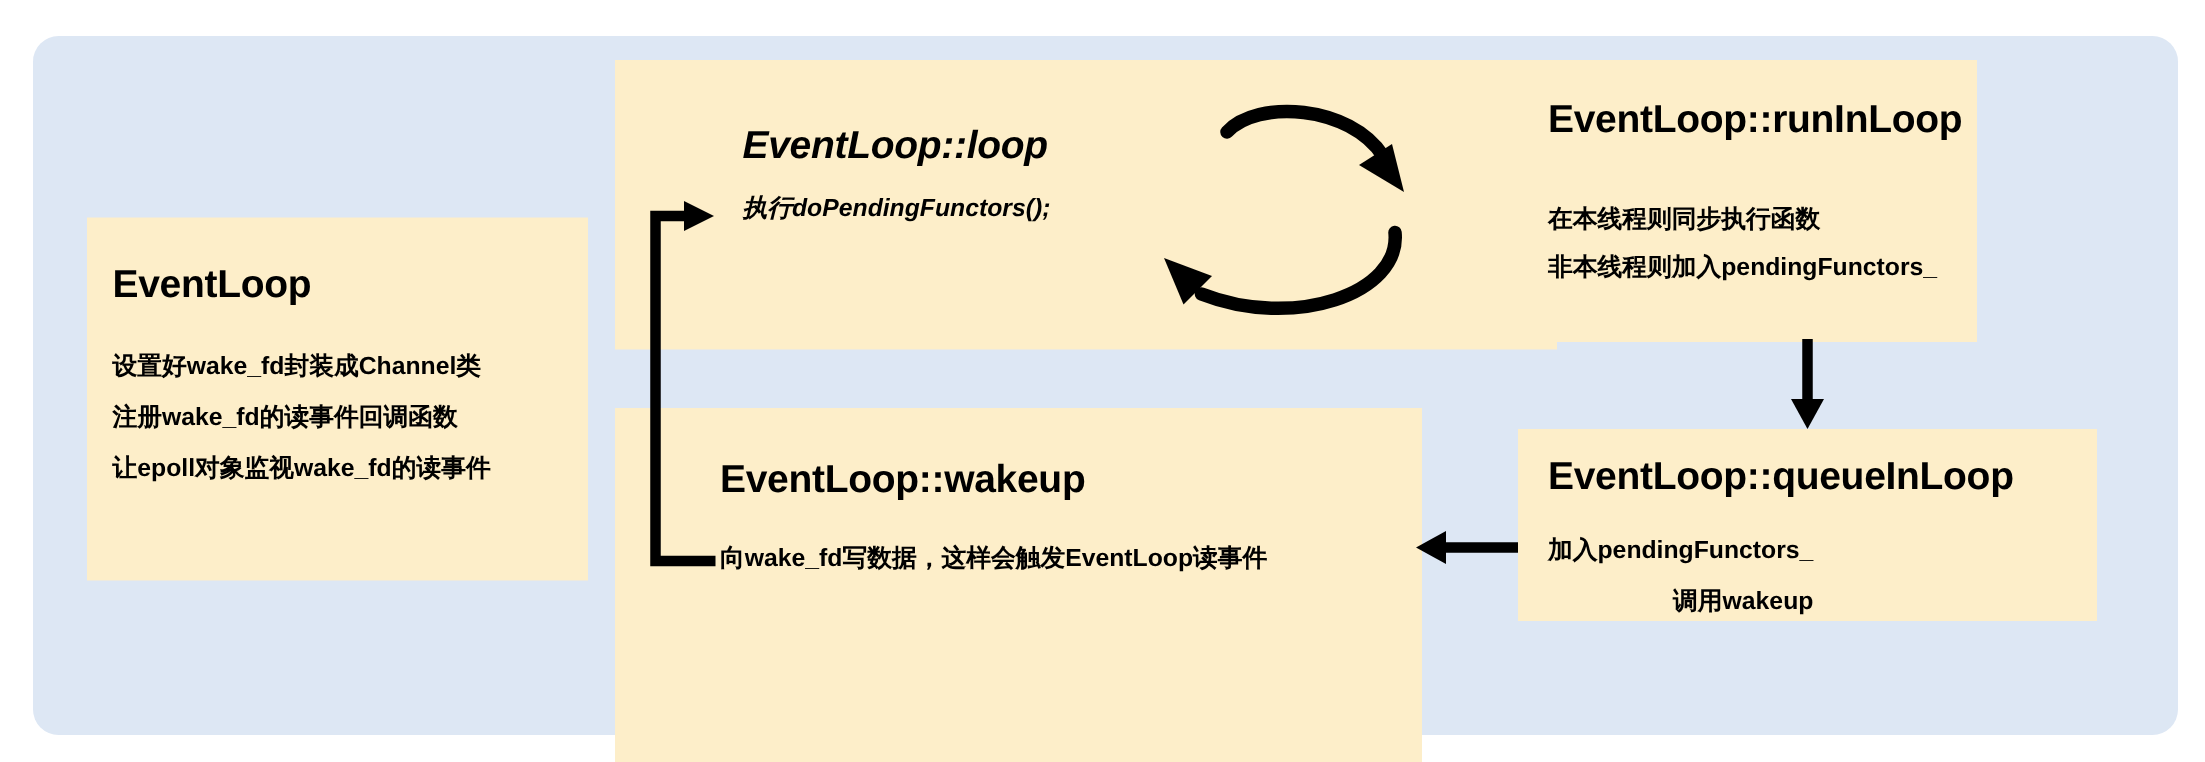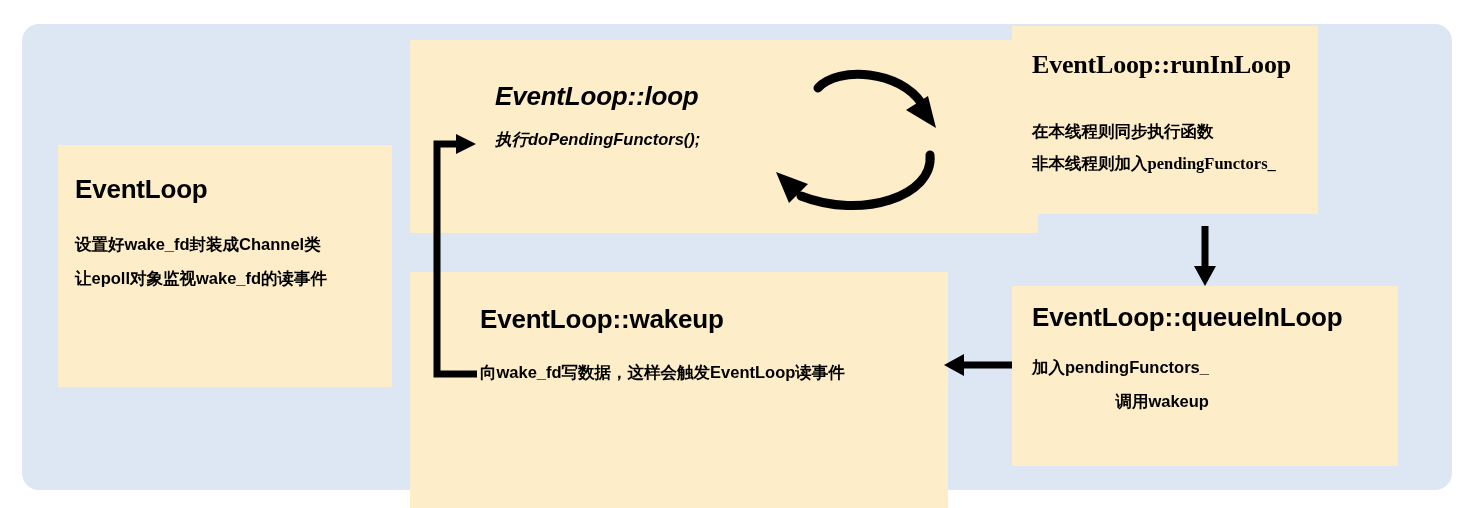--- a/index.html
+++ b/index.html
@@ -59,50 +59,51 @@
   
   #node-wakeup{left:410px;top:272px;width:538px;height:239px;}
   #node-wakeup .title{
     position:absolute;left:70px;top:32px;
     font-size:26px;line-height:30px;
   }
   #node-wakeup .body{position:absolute;left:70px;top:85px;}
   #node-wakeup .line{font-size:16.5px;line-height:30px;}
 
   
-  #node-runinloop{left:1012px;top:26px;width:306px;height:188px;font-family:Liberation Serif, serif;}
+  #node-runinloop{left:1012px;top:40px;width:306px;height:188px;}
   #node-runinloop .title{
     position:absolute;left:20px;top:24px;
     font-size:26px;line-height:30px;
   }
   #node-runinloop .body{position:absolute;left:20px;top:90px;}
   #node-runinloop .line{font-size:16.5px;line-height:32px;}
 
   
-  #node-queueinloop{left:1012px;top:286px;width:386px;height:180px;text-decoration:underline;}
+  #node-queueinloop{left:1012px;top:286px;width:386px;height:128px;text-decoration:underline;}
   #node-queueinloop .title{
     position:absolute;left:20px;top:16px;
     font-size:26px;line-height:30px;
   }
   #node-queueinloop .body{position:absolute;left:20px;top:64px;text-align:right;}
   #node-queueinloop .line{font-size:16.5px;line-height:34px;}
 
   svg.edge{position:absolute;left:0;top:0;width:1470px;height:508px;pointer-events:none;}
 </style>
 </head>
 <body>
 
 <div id="canvas">
 
   <div class="panel"></div>
 
   <div class="node" id="node-eventloop">
     <div class="title">EventLoop</div>
     <div class="body">
       <div class="line">设置好wake_fd封装成Channel类</div>
+      <div class="line">注册wake_fd的读事件回调函数</div>
       <div class="line">让epoll对象监视wake_fd的读事件</div>
     </div>
   </div>
 
   <div class="node" id="node-loop">
     <div class="title">EventLoop::loop</div>
     <div class="body">
       <div class="line">执行doPendingFunctors();</div>
     </div>
   </div>

